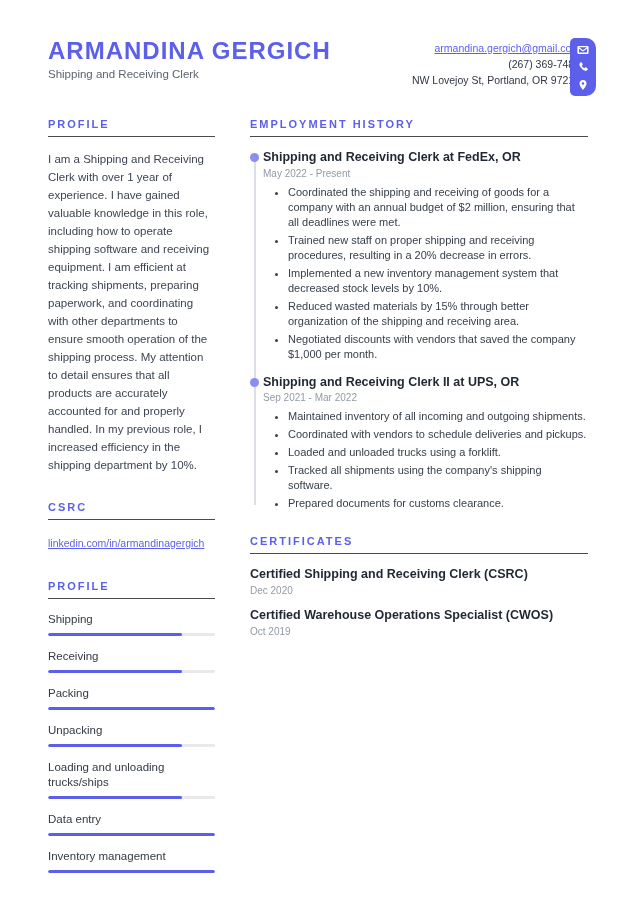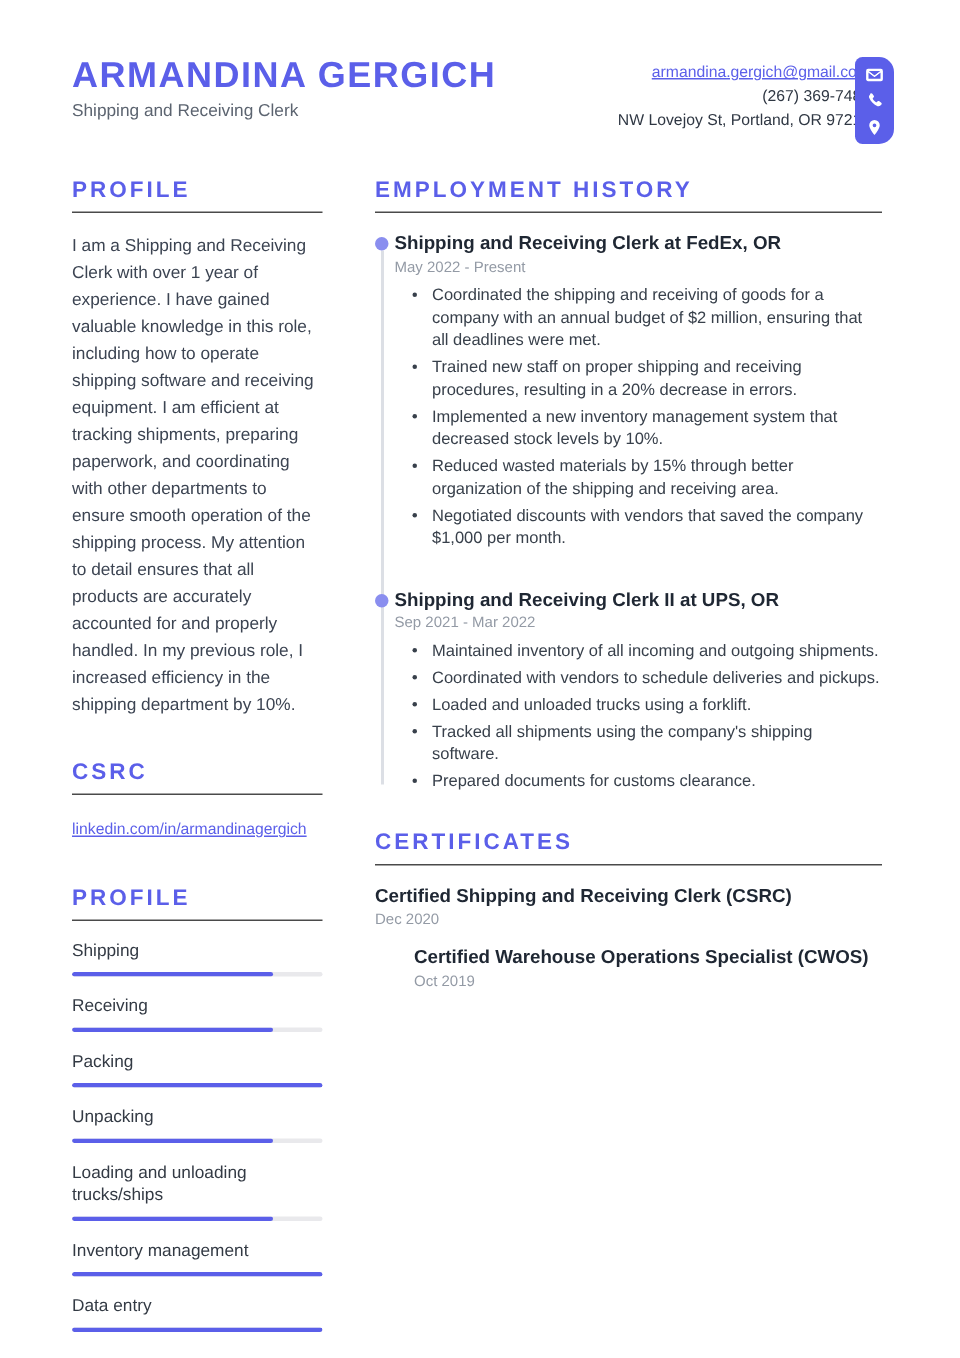--- a/index.html
+++ b/index.html
@@ -42,21 +42,21 @@
   }
   .icon-strip svg{display:block;width:12px;height:12px;fill:#ffffff;}
 
   
   .columns{display:flex;gap:35px;}
   .col-left{width:167px;flex:0 0 167px;}
   .col-right{flex:1;min-width:0;}
   section{margin-bottom:27px;}
 
   h2.sec{
-    font-size:15px;font-weight:700;color:var(--accent);
+    font-size:11px;font-weight:700;color:var(--accent);
     letter-spacing:2px;padding-bottom:6px;margin-bottom:13px;
     border-bottom:1.5px solid var(--rule);
   }
 
   
   .profile-text{font-size:11.5px;line-height:18px;color:var(--body-text);}
   .plain-link{
     display:inline-block;font-size:10.5px;color:var(--accent);
     text-decoration:underline;cursor:pointer;margin-bottom:4px;
   }
@@ -64,35 +64,35 @@
   .skill-label{font-size:11.5px;color:#333a44;margin-bottom:6px;line-height:15px;}
   .bar{height:3px;background:var(--track);border-radius:2px;overflow:hidden;}
   .fill{height:100%;background:var(--accent);border-radius:2px;}
 
   
   .timeline{position:relative;padding-left:13px;}
   .timeline::before{
     content:"";position:absolute;left:4px;top:12px;bottom:6px;width:1.5px;
     background:#dcdfe5;
   }
-  .job{position:relative;margin-bottom:26px;}
+  .job{position:relative;margin-bottom:13px;}
   .job:last-child{margin-bottom:0;}
   .dot{
     position:absolute;left:-13px;top:3px;width:9px;height:9px;border-radius:50%;
     background:var(--dot);
   }
   h3.entry-title{font-size:12.5px;font-weight:700;color:var(--dark-text);line-height:1.25;}
   .date{font-size:10px;color:var(--muted);margin-top:2px;}
   ul.bullets{margin:6px 0 0;padding-left:25px;}
   ul.bullets li{
     font-size:11px;line-height:15px;color:#38404b;margin-bottom:3px;
   }
   .edu-desc{font-size:11.5px;line-height:16px;color:var(--body-text);margin-top:5px;}
   .cert{margin-bottom:12px;}
-  .cert:last-child{margin-bottom:0;margin-left:26px;}
+  .cert:last-child{margin-bottom:0;}
   .membership{font-size:12px;font-weight:700;color:var(--dark-text);margin-bottom:12px;}
   .membership:last-child{margin-bottom:0;}
   .emp-section{margin-bottom:24px;}
 </style>
 </head>
 <body>
 
 <div class="page">
 
   <div class="header">
@@ -177,28 +177,28 @@
             </div>
 
             <div class="skill">
               <div class="skill-label">Loading and unloading trucks/ships</div>
               <div class="bar">
                 <div class="fill" style="width: 80%;"></div>
               </div>
             </div>
 
             <div class="skill">
+              <div class="skill-label">Data entry</div>
+              <div class="bar">
+                <div class="fill" style="width: 100%;"></div>
+              </div>
+            </div>
+
+            <div class="skill">
               <div class="skill-label">Inventory management</div>
-              <div class="bar">
-                <div class="fill" style="width: 100%;"></div>
-              </div>
-            </div>
-
-            <div class="skill">
-              <div class="skill-label">Data entry</div>
               <div class="bar">
                 <div class="fill" style="width: 100%;"></div>
               </div>
             </div>
           </div>
       </section>
 
     </aside>
 
     <main class="col-right">

